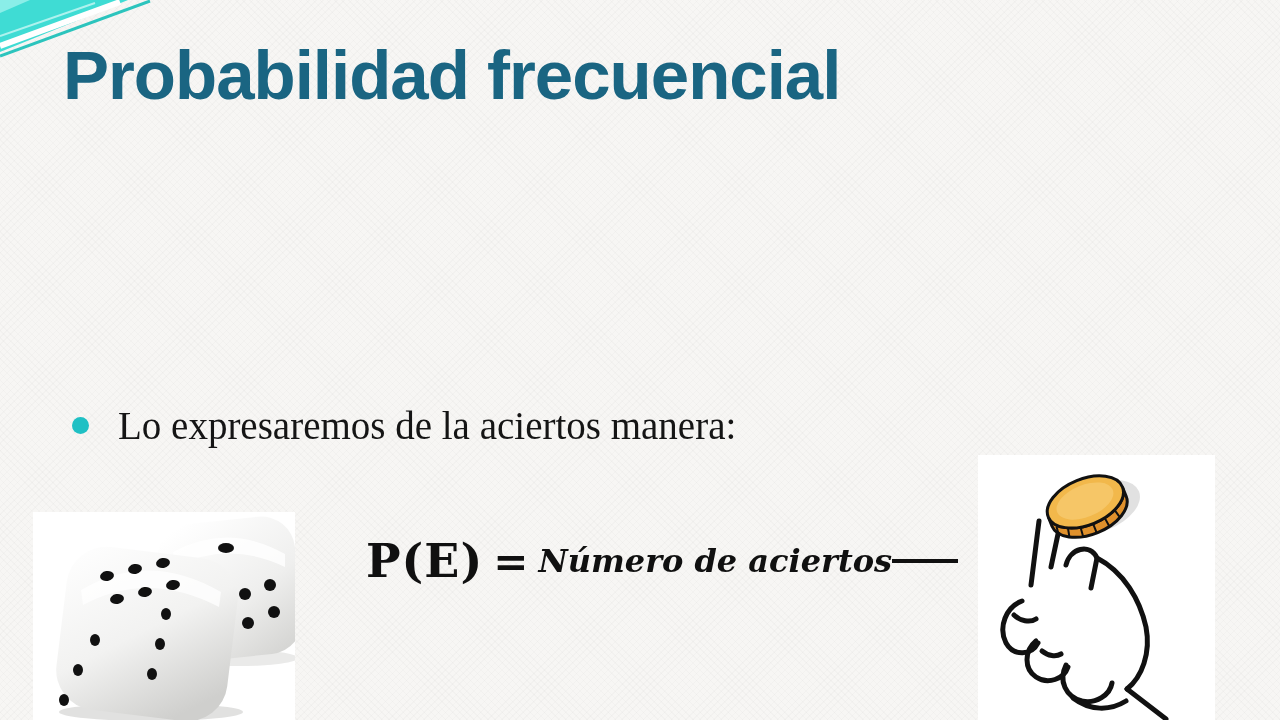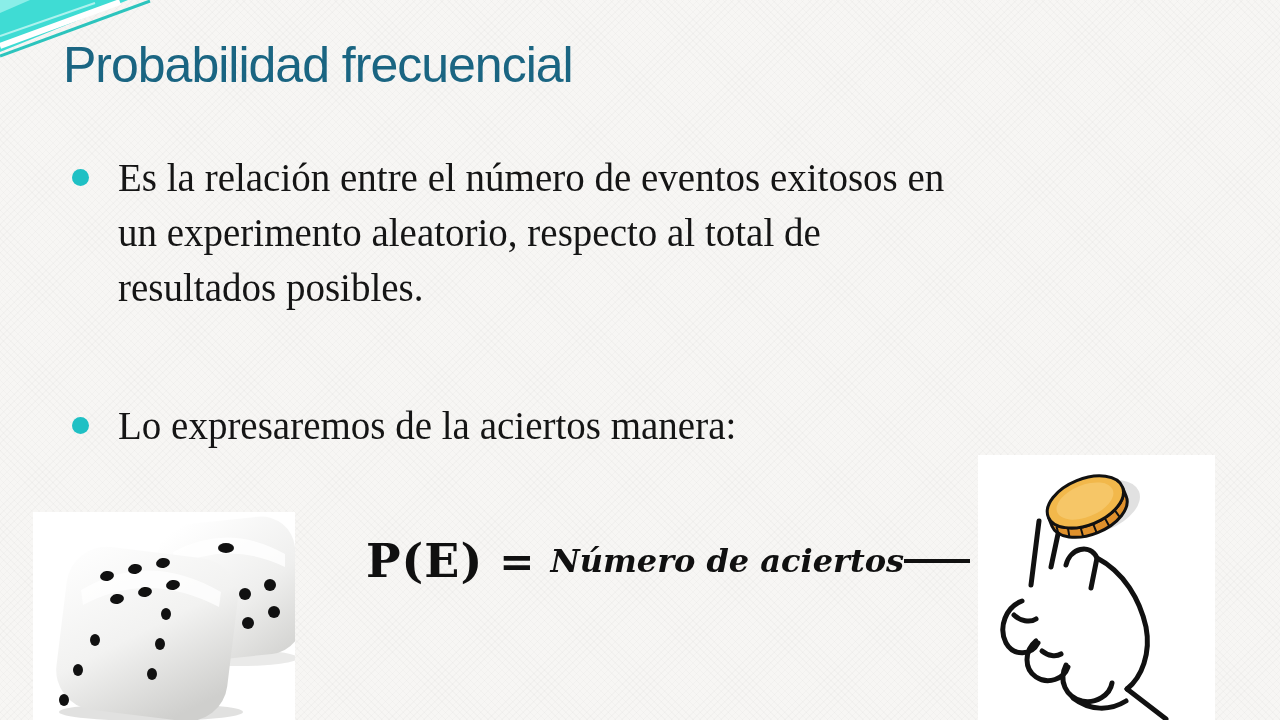--- a/index.html
+++ b/index.html
@@ -11,38 +11,38 @@
     position:relative;width:1280px;height:720px;
     background-color:#f7f6f4;
     background-image:
       repeating-linear-gradient(45deg, rgba(120,120,120,0.035) 0 1px, transparent 1px 5px),
       repeating-linear-gradient(-45deg, rgba(120,120,120,0.035) 0 1px, transparent 1px 5px);
   }
   .corner-deco{position:absolute;left:0;top:0;width:200px;height:90px;}
   .slide-title{
     position:absolute;left:63px;top:36px;width:1150px;
     font-family:"Liberation Sans",sans-serif;
-    font-size:50px;font-weight:400;letter-spacing:-1px;
+    font-size:69px;font-weight:700;letter-spacing:-1px;
     color:#1a6582;white-space:nowrap;
   }
   .bullet-item{position:absolute;left:66px;}
   .bullet-item .marker{
     position:absolute;left:6px;top:19px;width:17px;height:17px;border-radius:50%;
     background:#1fc0c4;
   }
   .bullet-item .lines{
     margin-left:52px;
     font-family:"Liberation Serif","DejaVu Serif",serif;
     font-size:39px;color:#151515;line-height:55px;white-space:nowrap;
   }
   .bullet-1{top:150px;}
   .bullet-2{top:398px;}
   .formula{
     position:absolute;left:366px;top:534px;
-    display:flex;align-items:center;gap:12px;
+    display:flex;align-items:center;gap:6px;
     font-family:"DejaVu Serif","Liberation Serif",serif;color:#101010;
   }
   .formula .lhs{font-size:46px;font-weight:bold;letter-spacing:1px;}
   .formula .eq{font-size:42px;font-weight:bold;padding:0 4px;}
   .fraction{display:flex;flex-direction:row;align-items:center;width:420px;}
   .fraction .num,.fraction .den{
     font-size:32px;font-weight:bold;font-style:italic;
     line-height:40px;white-space:nowrap;
   }
   .fraction .bar{width:100%;height:0;border-top:4px solid #101010;margin:3px 0;}
@@ -59,28 +59,20 @@
   <svg class="corner-deco" viewBox="0 0 200 90" aria-hidden="true">
     <polygon points="0,0 128,0 0,52" fill="#3fdcd4"></polygon>
     <polygon points="0,0 30,0 0,13" fill="#8aeee8"></polygon>
     <path d="M0,46 L120,2" stroke="#ffffff" stroke-width="6" fill="none"></path>
     <path d="M0,56 L150,1" stroke="#2cc4bd" stroke-width="3" fill="none"></path>
     <path d="M0,36 L95,3" stroke="#aef2ee" stroke-width="2" fill="none"></path>
   </svg>
 
   <div class="slide-title">Probabilidad frecuencial</div>
 
-  <div class="bullet-item bullet-1">
-    <span class="marker"></span>
-    <div class="lines">
-      <div>Es la relación entre el número de eventos exitosos en</div>
-      <div>un experimento aleatorio, respecto al total de</div>
-      <div>resultados posibles.</div>
-    </div>
-  </div>
 
   <div class="bullet-item bullet-2">
     <span class="marker"></span>
     <div class="lines">
       <div>Lo expresaremos de la aciertos manera:</div>
     </div>
   </div>
 
   <div class="formula">
     <span class="lhs">P(E)</span>

